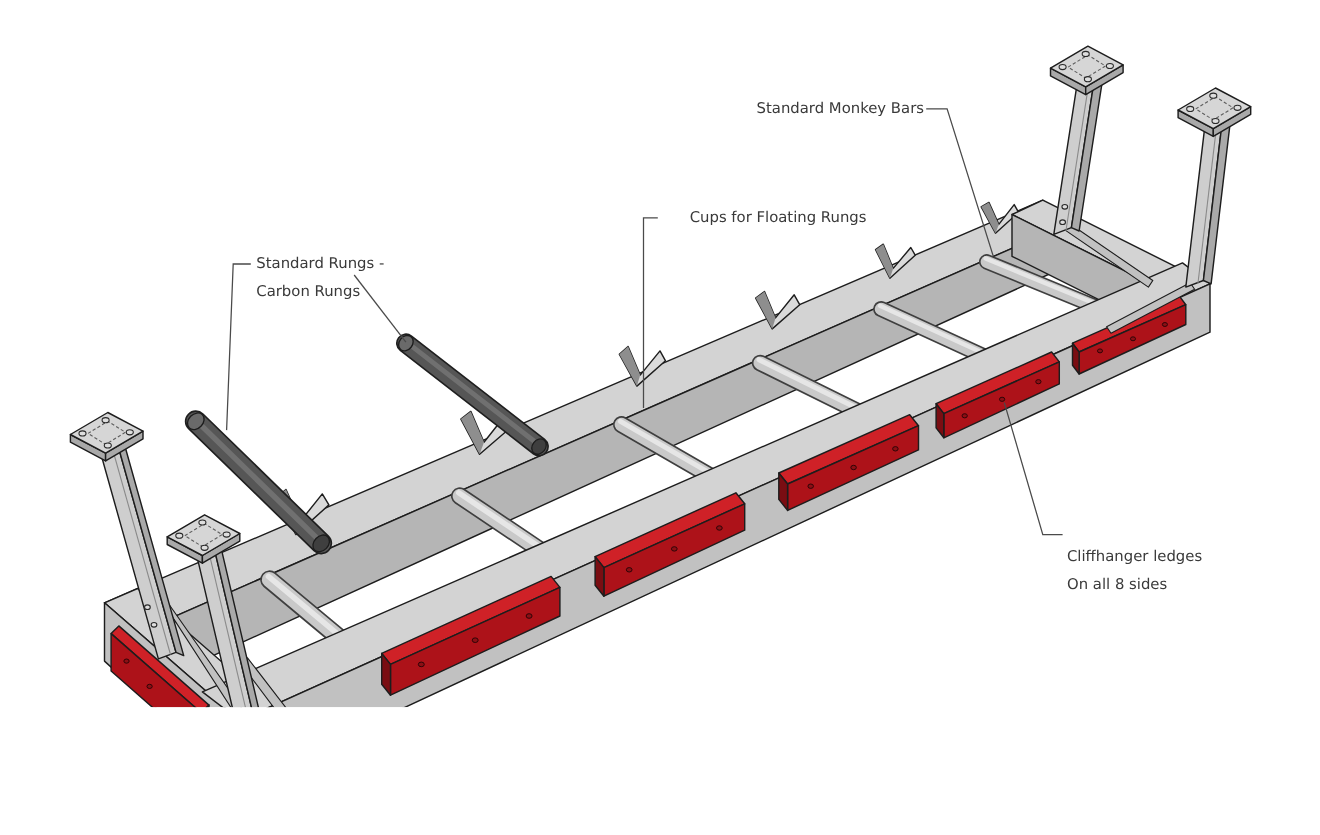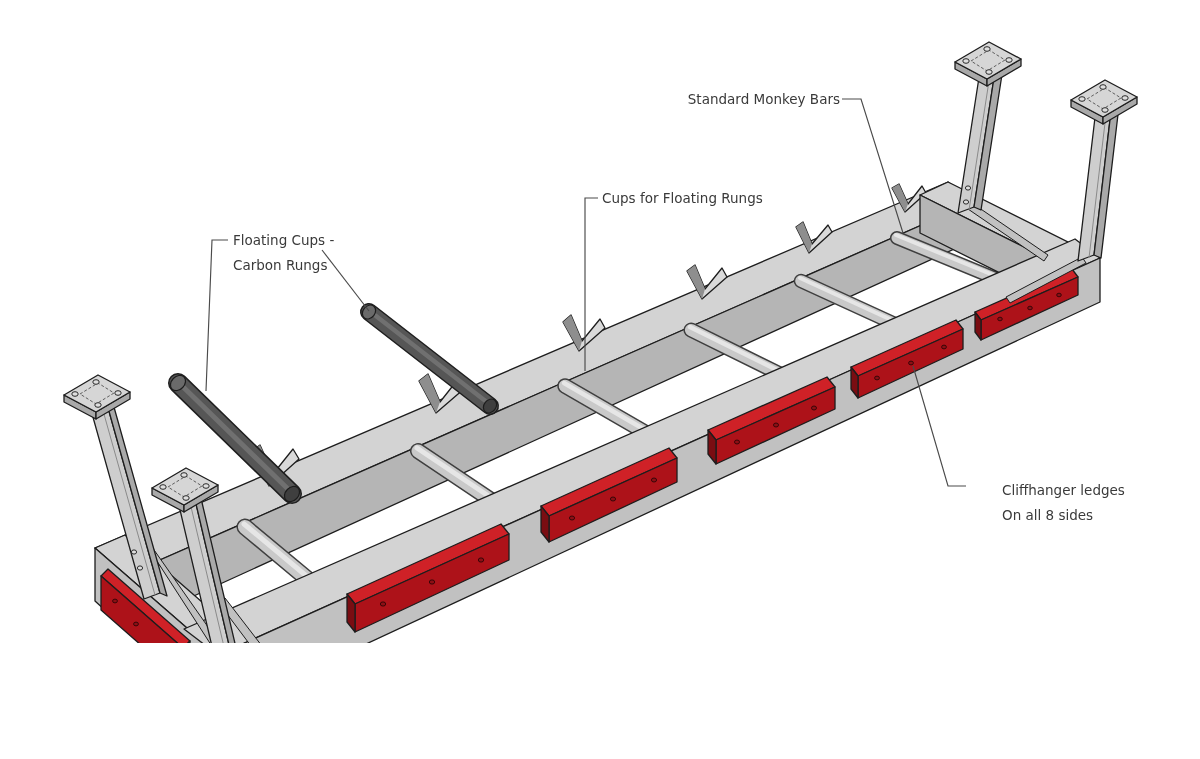--- a/index.html
+++ b/index.html
@@ -4,23 +4,23 @@
 <title>Monkey Bars Diagram</title>
 <style>
   html,body{margin:0;padding:0;background:#fff;}
   .stage{position:relative;width:1200px;height:643px;overflow:hidden;
          background:var(--c-background,#fff);
          font-family:"DejaVu Sans","Liberation Sans",sans-serif;}
   .stage svg{position:absolute;left:0;top:0;}
   .ann{position:absolute;font-size:13.5px;line-height:25px;color:var(--c-label_text,#3a3a3a);white-space:nowrap;}
   .ann div{display:block;}
   #ann-standard{left:540px;top:87px;width:300px;text-align:right;}
-  #ann-cups{left:602px;top:186px;text-align:center;}
+  #ann-cups{left:627px;top:186px;text-align:center;}
   #ann-floating{left:233px;top:228px;}
-  #ann-cliff{left:970px;top:478px;margin-left:32px;}
+  #ann-cliff{left:970px;top:494px;}
 
   
   .ol{stroke:var(--c-outline,#1d1d1d);stroke-width:1.3;stroke-linejoin:round;}
   .thin{stroke-width:1;}
   .f-top{fill:var(--c-frame_top,#d3d3d3);}
   .f-face{fill:var(--c-frame_face,#c1c1c1);}
   .f-inner{fill:var(--c-frame_inner,#b5b5b5);}
   .f-post{fill:var(--c-post,#cecece);}
   .f-post-side{fill:var(--c-post_side,#a9a9a9);}
   .f-plate{fill:var(--c-plate,#d6d6d6);}
@@ -279,20 +279,20 @@
   </g>
 </svg>
 
   <div class="ann" id="ann-standard">
     <div>Standard Monkey Bars</div>
   </div>
   <div class="ann" id="ann-cups">
     <div>Cups for Floating Rungs</div>
   </div>
   <div class="ann" id="ann-floating">
-    <div>Floating Cups -</div>
+    <div>Standard Rungs -</div>
     <div>Carbon Rungs</div>
   </div>
   <div class="ann" id="ann-cliff">
     <div>Cliffhanger ledges</div>
     <div>On all 8 sides</div>
   </div>
 </div>
 
 </body></html>

